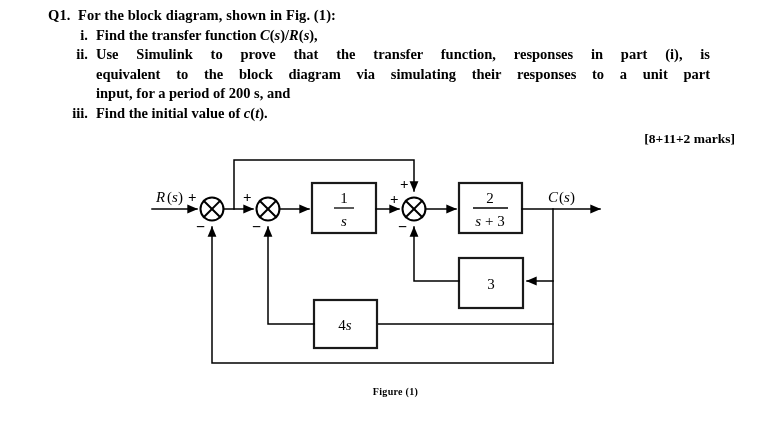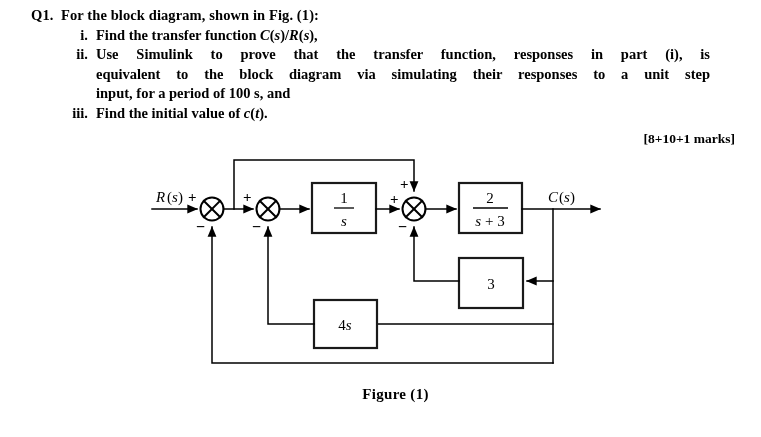--- a/index.html
+++ b/index.html
@@ -20,21 +20,21 @@
   
   #question-block {
     position: absolute;
     left: 0;
     top: 0;
     width: 761px;
   }
 
   #q-stem {
     position: absolute;
-    left: 31px;
+    left: 48px;
     top: 6px;
     width: 700px;
     font-weight: bold;
     font-size: 14.5px;
     line-height: 19px;
     letter-spacing: 0.1px;
   }
   #q-stem .q-label {
     display: inline-block;
     width: 30px;
@@ -100,21 +100,21 @@
     top: 0;
   }
 
   #figure-caption {
     position: absolute;
     left: 0;
     top: 238px;
     width: 761px;
     text-align: center;
     font-weight: bold;
-    font-size: 15px;
+    font-size: 10px;
     letter-spacing: 0.3px;
   }
   #figure-caption .cap-inner { margin-left: 30px; }
 </style>
 </head>
 <body>
 
 <div id="question-block">
 
   <div id="q-stem">
@@ -123,31 +123,31 @@
 
   <div id="q-item-1" class="q-item">
     <span class="q-num">i.</span>
     <span class="q-text">Find the transfer function <span class="ital">C</span>(<span class="ital">s</span>)/<span class="ital">R</span>(<span class="ital">s</span>),</span>
   </div>
 
   <div id="q-item-2" class="q-item">
     <span class="q-num">ii.</span>
     <span class="q-text">
       <span class="just-line">Use Simulink to prove that the transfer function, responses in part (i), is</span>
-      <span class="just-line">equivalent to the block diagram via simulating their responses to a unit step</span>
-      <span class="last-line">input, for a period of 100 s, and</span>
+      <span class="just-line">equivalent to the block diagram via simulating their responses to a unit part</span>
+      <span class="last-line">input, for a period of 200 s, and</span>
     </span>
   </div>
 
   <div id="q-item-3" class="q-item">
     <span class="q-num">iii.</span>
     <span class="q-text">Find the initial value of <span class="ital">c</span>(<span class="ital">t</span>).</span>
   </div>
 
-  <div id="marks">[8+10+1 marks]</div>
+  <div id="marks">[8+11+2 marks]</div>
 </div>
 
 <div id="figure-area">
 
   <svg id="diagram-svg" width="761" height="240" viewBox="0 0 761 240">
     <defs>
       <marker id="arrow" viewBox="0 0 10 10" refX="9.2" refY="5" markerWidth="7" markerHeight="7" orient="auto-start-reverse">
         <path d="M 0 0.8 L 10 5 L 0 9.2 z" fill="#000"></path>
       </marker>
     </defs>

